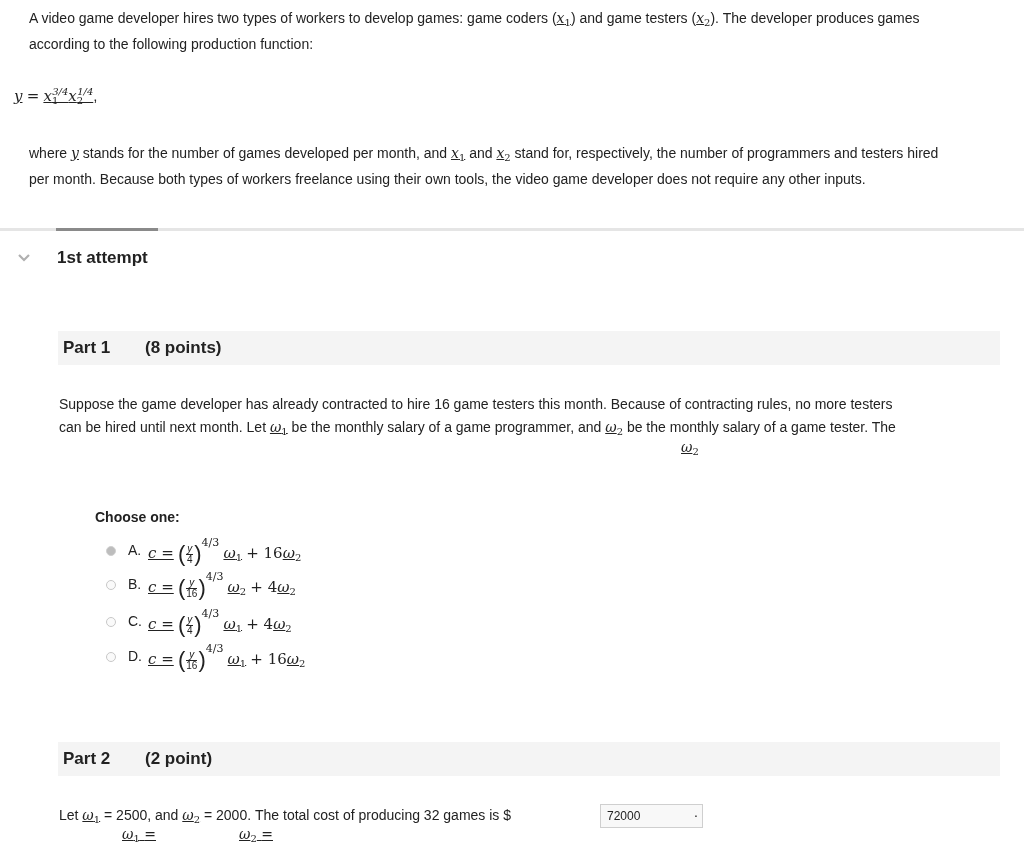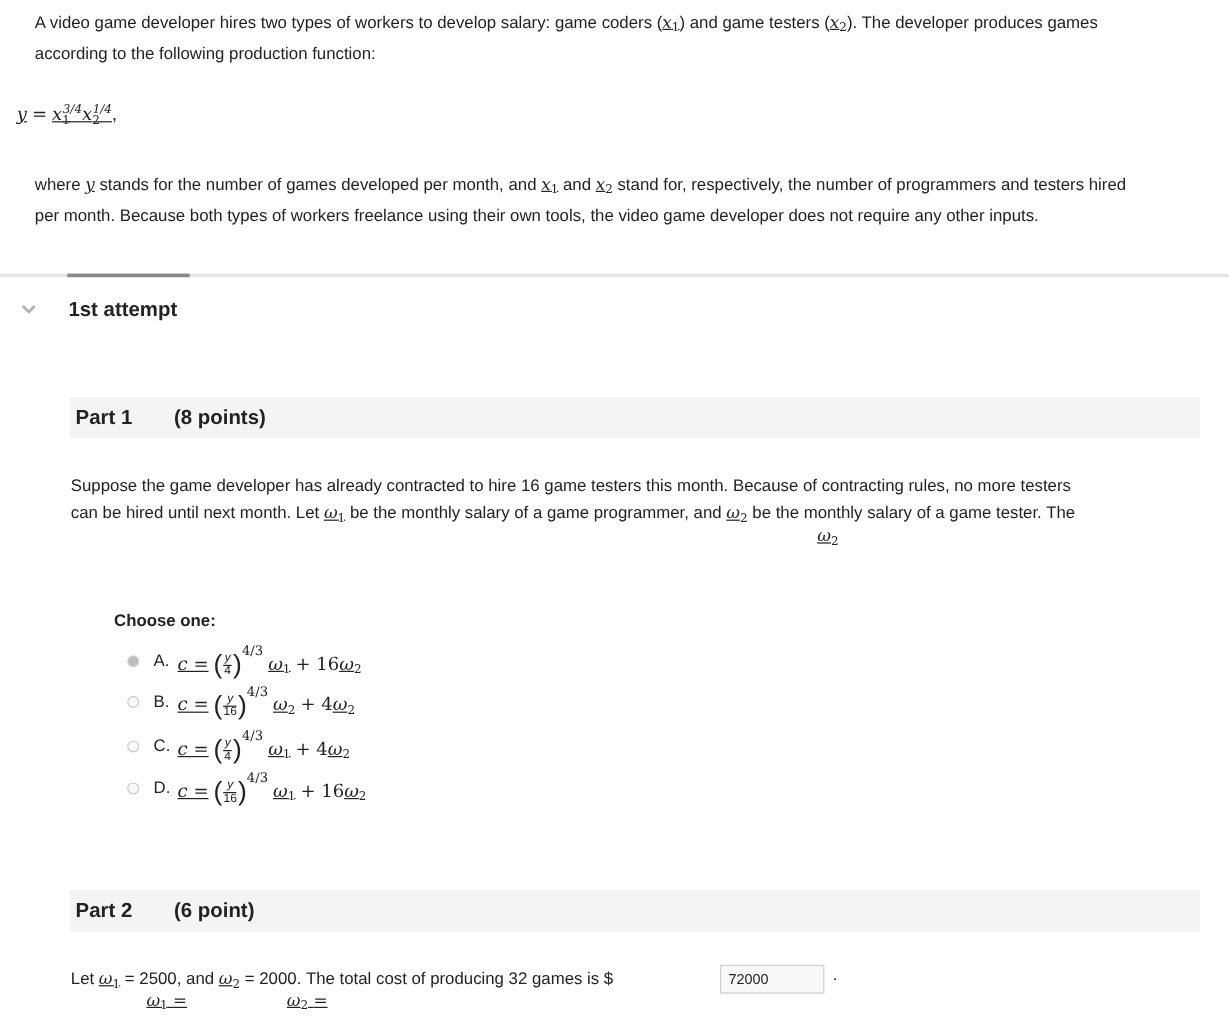--- a/index.html
+++ b/index.html
@@ -39,30 +39,30 @@
   .radio.selected { background: #bdbdbd; border-color: #d0d0d0; }
   .opt-letter { position: absolute; left: 22px; top: 0; font-size: 14px; color: #222; }
   .opt-formula { position: absolute; left: 42px; top: -6px; font-size: 15px; white-space: nowrap; color: #222; }
   .frac { display: inline-block; vertical-align: middle; text-align: center; font-size: 10px; line-height: 10px; margin: 0 1px; }
   .frac .num { display: block; font-style: italic; border-bottom: 1px solid #222; padding: 0 1px; }
   .frac .den { display: block; font-style: normal; }
   .paren { font-size: 22px; font-style: normal; vertical-align: middle; font-weight: lighter; }
   .exp { font-size: 11px; vertical-align: 12px; font-style: normal; }
 
   .answer-input {
-    position: absolute; left: 600px; top: 804px; width: 87px; height: 24px; box-sizing: border-box;
+    position: absolute; left: 600px; top: 804px; width: 103px; height: 24px; box-sizing: border-box;
     border: 1px solid #cfcfcf; background: #f8f8f8; font-size: 12px; padding: 0 6px;
     font-family: "Liberation Sans", sans-serif; color: #222;
   }
 </style>
 </head>
 <body>
 
 <div class="para" style="top:5px;">
-  <span>A video game developer hires two types of workers to develop salary: game coders (</span><span class="math"><span>x</span><sub>1</sub></span><span>) and game testers (</span><span class="math"><span>x</span><sub>2</sub></span><span>). The developer produces games</span>
+  <span>A video game developer hires two types of workers to develop games: game coders (</span><span class="math"><span>x</span><sub>1</sub></span><span>) and game testers (</span><span class="math"><span>x</span><sub>2</sub></span><span>). The developer produces games</span>
 </div>
 <div class="para" style="top:31px;">according to the following production function:</div>
 
 <div class="abs" style="left:14px; top:86px; font-size:15px;">
   <span class="math">y</span>
   <span class="mathup">=</span>
   <span class="math"><span>x</span><sub>1</sub><sup style="margin-left:-6px;">3/4</sup></span><span class="math"><span>x</span><sub>2</sub><sup style="margin-left:-6px;">1/4</sup></span><span>,</span>
 </div>
 
 <div class="para" style="top:140px;">
@@ -132,21 +132,21 @@
   <span class="opt-formula">
     <span class="math">c =</span>
     <span class="paren">(</span><span class="frac"><span class="num">y</span><span class="den">16</span></span><span class="paren">)</span><span class="exp mathup">4/3</span>
     <span class="math"><span>ω</span><sub>1</sub></span>
     <span class="mathup">+ 16</span><span class="math"><span>ω</span><sub>2</sub></span>
   </span>
 </div>
 
 <div class="part-header" style="top:742px;">
   <span class="pname">Part 2</span>
-  <span class="ppts">(6 point)</span>
+  <span class="ppts">(2 point)</span>
 </div>
 
 <div class="body-text" style="top:804px; white-space:nowrap;">
   <span>Let </span><span class="math"><span>ω</span><sub>1</sub></span><span> = 2500, and </span><span class="math"><span>ω</span><sub>2</sub></span><span> = 2000. The total cost of producing 32 games is $</span>
 </div>
 <input class="answer-input" type="text" value="72000" style="">
 <div class="abs" style="left:694px; top:804px; font-size:14px;">.</div>
 
 <div class="abs math" style="left:122px; top:826px; font-size:14px;"><span>ω</span><sub>1</sub> <span class="mathup">=</span></div>
 <div class="abs math" style="left:239px; top:826px; font-size:14px;"><span>ω</span><sub>2</sub> <span class="mathup">=</span></div>

